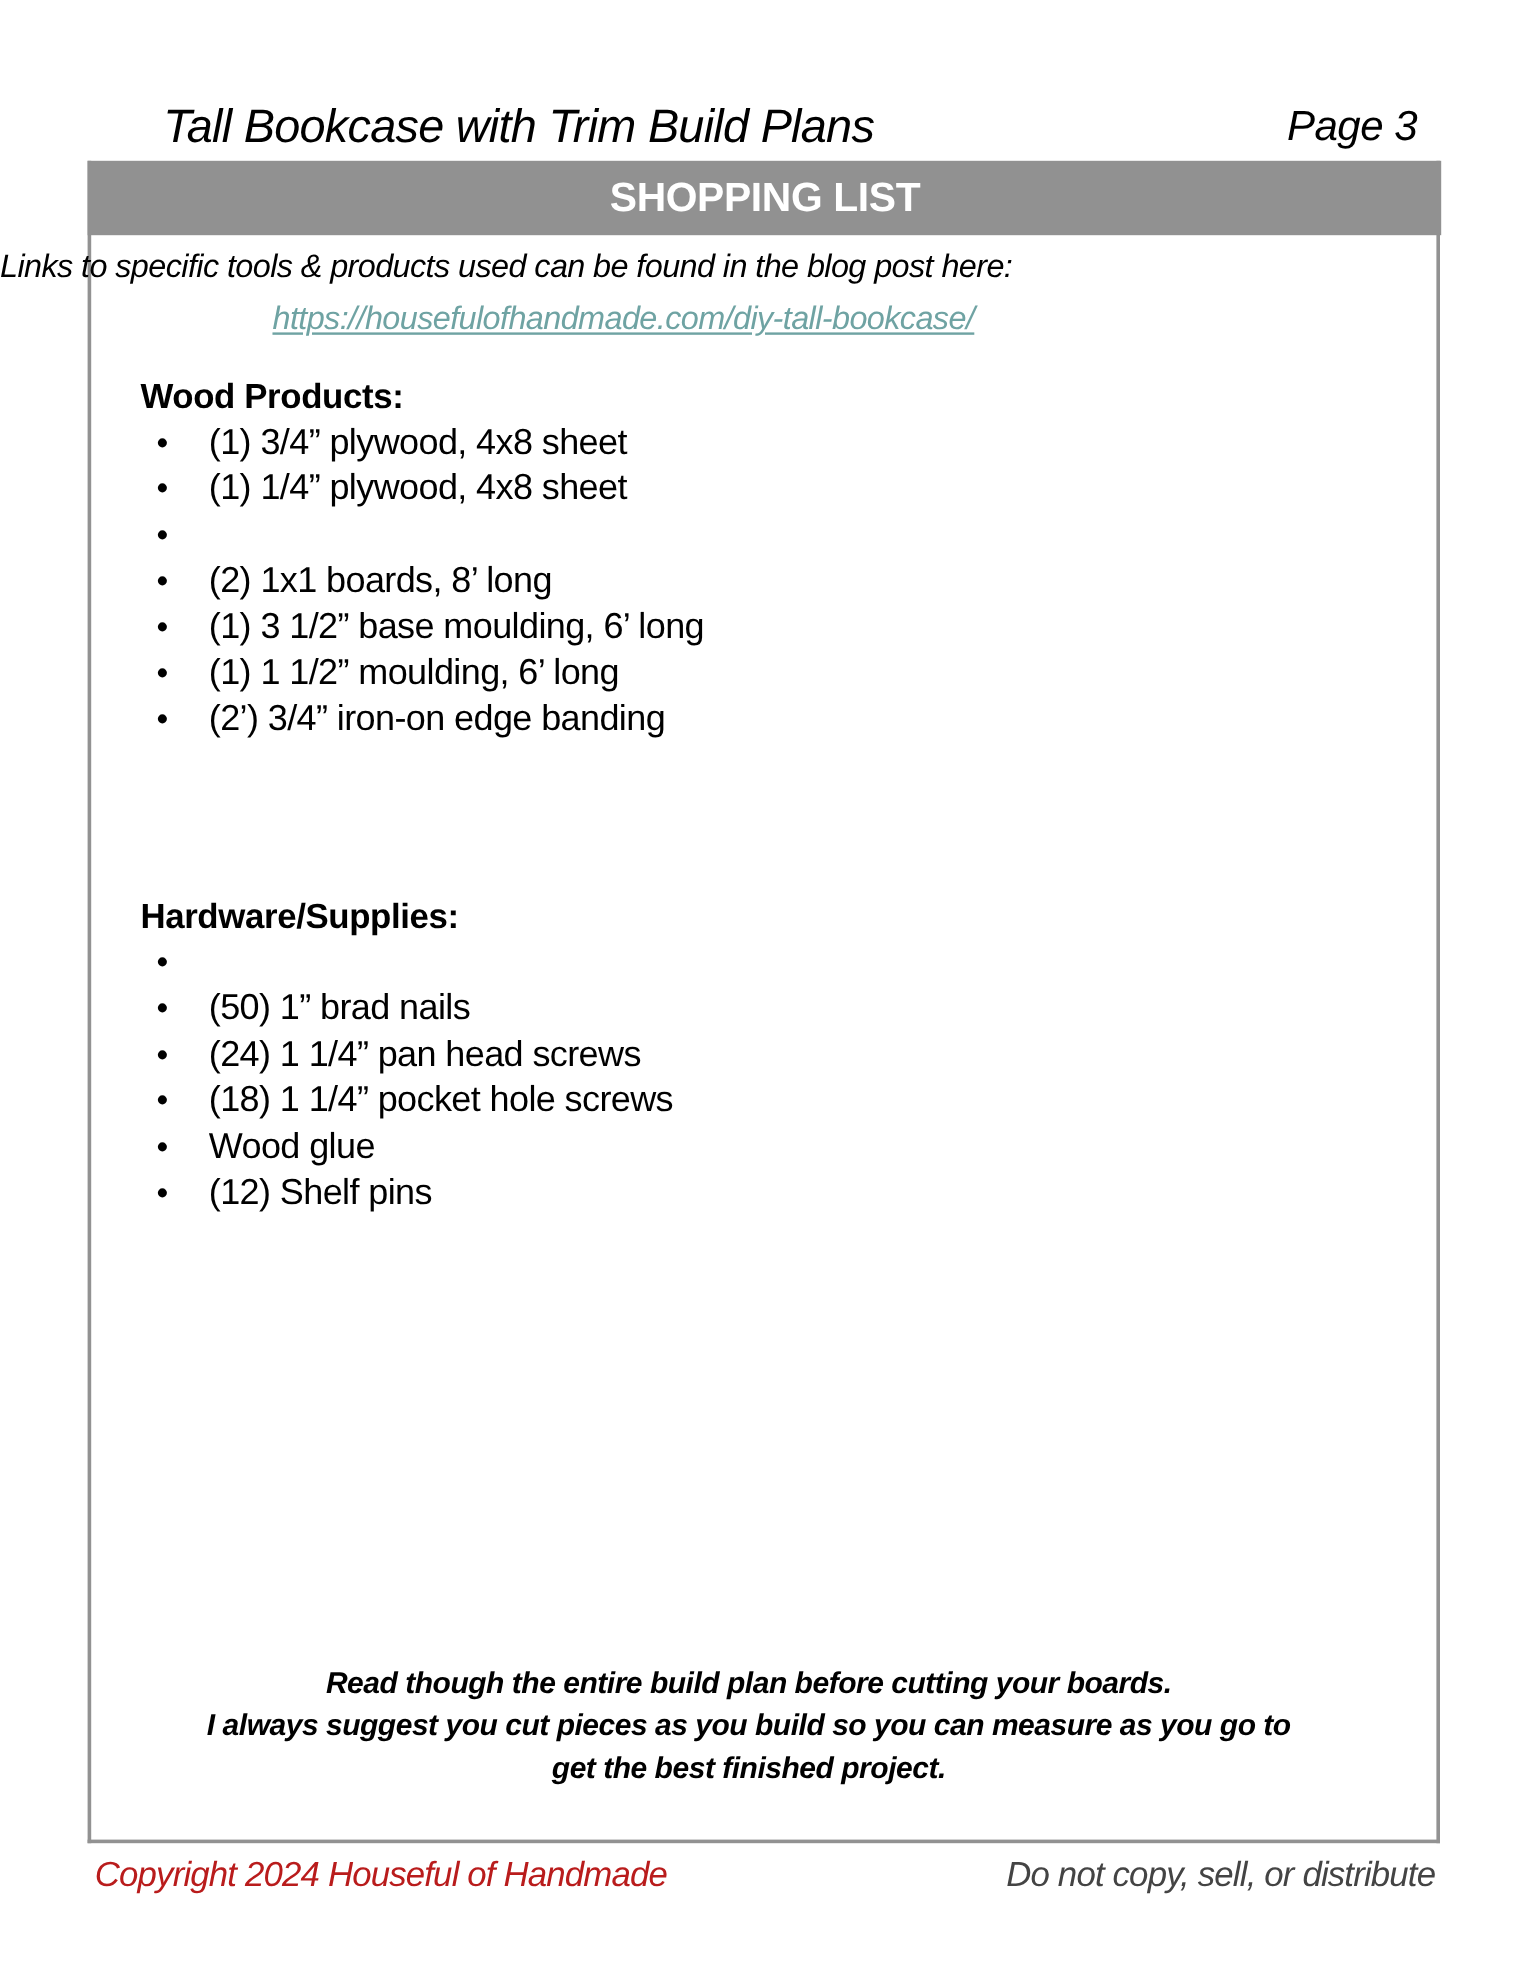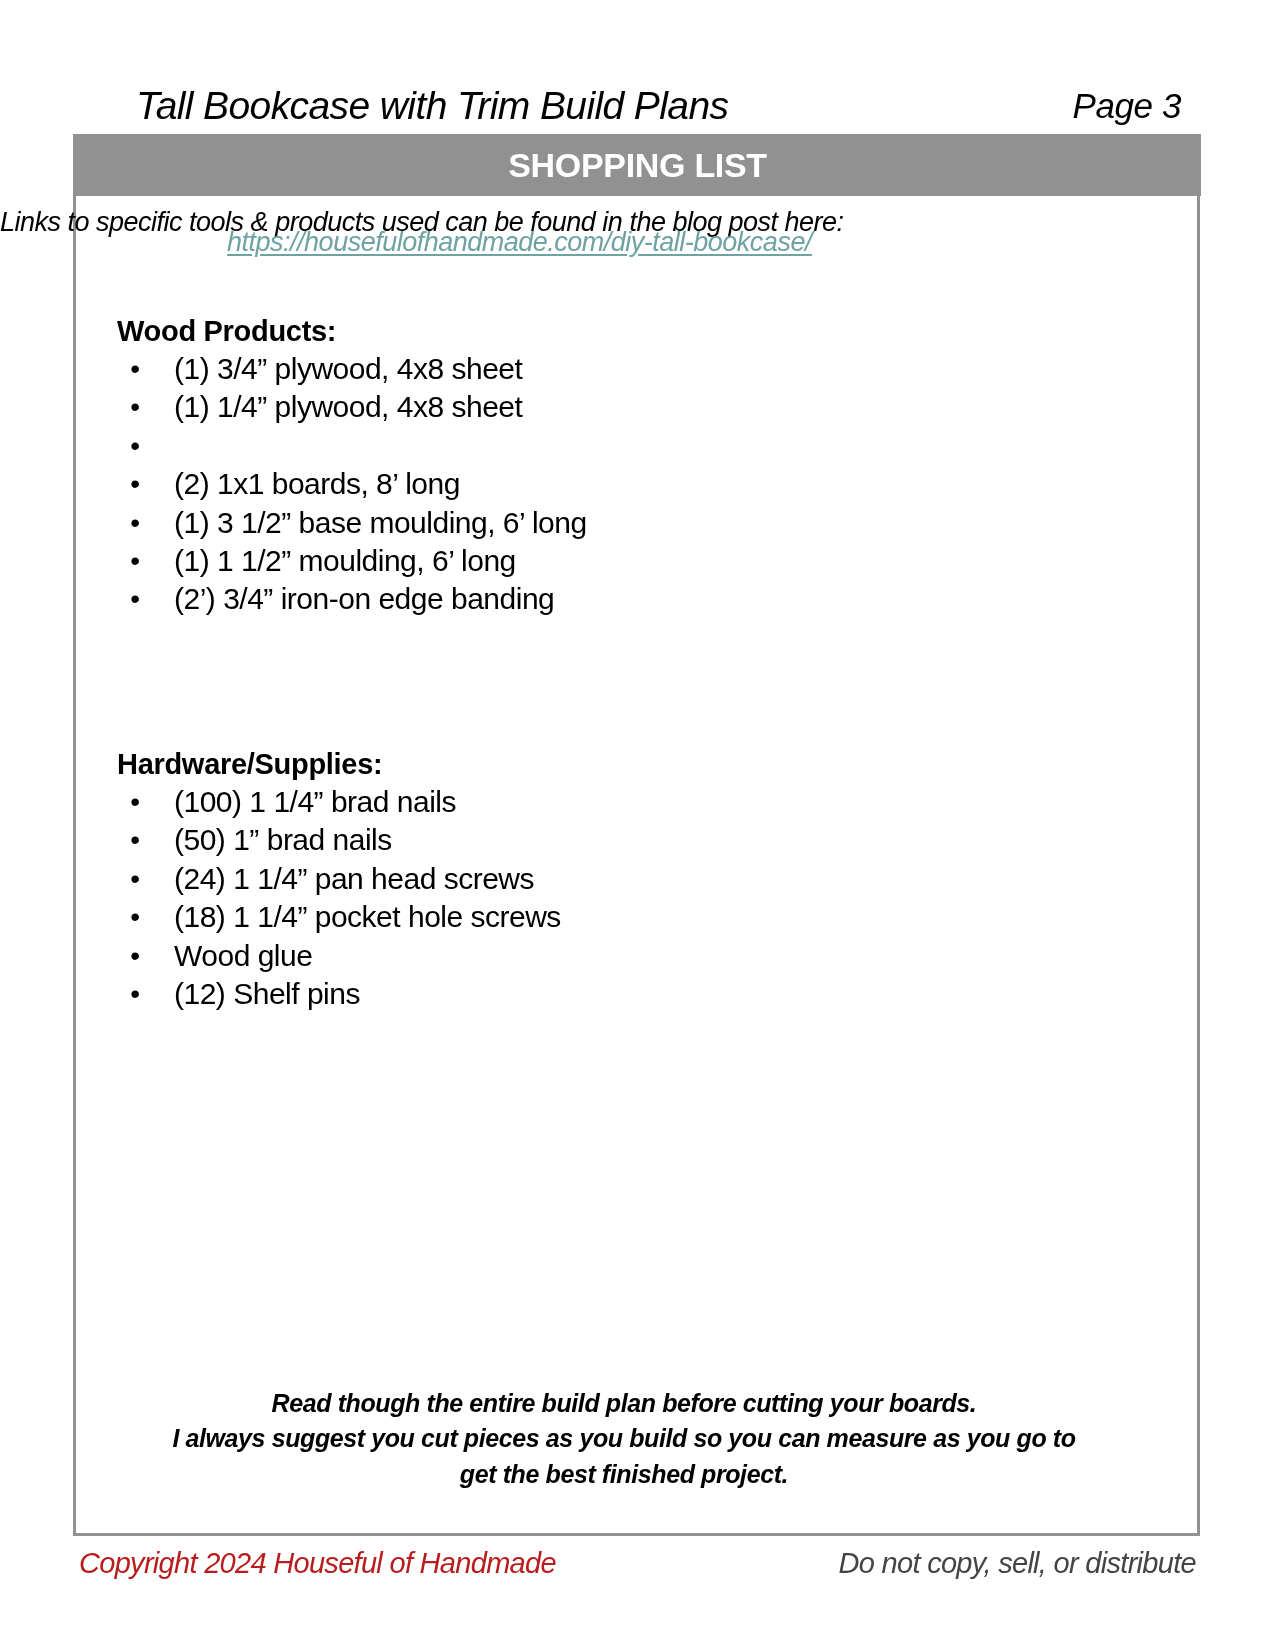--- a/index.html
+++ b/index.html
@@ -8,21 +8,21 @@
     .abs { position: absolute; white-space: nowrap; }
 
     .doc-title { left: 96px; top: 86px; font-size: 39px; font-style: italic; font-weight: 300; letter-spacing: -0.6px; line-height: 40px; margin-left: 40px; }
     .page-num { right: 94px; top: 86px; font-size: 35px; font-style: italic; letter-spacing: -0.4px; line-height: 40px; text-align: right; }
 
     .frame { left: 73px; top: 134px; width: 1127px; height: 1402px; border: 3px solid #929292; border-top: none; box-sizing: border-box; }
     .header-bar { left: 73px; top: 134px; width: 1128px; height: 62px; background: #919191; }
     .header-title { left: 0; right: 0; top: 146px; text-align: center; font-size: 34px; font-weight: bold; color: #ffffff; line-height: 38px; letter-spacing: -0.3px; }
 
     .intro { left: 0; width: 1222px; top: 205px; font-size: 27px; font-style: italic; line-height: 34px; letter-spacing: -0.5px; }
-    .link { left: 0; width: 1039px; top: 225px; text-align: center; font-size: 27px; font-style: italic; line-height: 34px; color: #6fa3a3; text-decoration: underline; text-underline-offset: 3px; letter-spacing: -0.5px; }
+    .link { left: 0; width: 1039px; top: 248px; text-align: center; font-size: 27px; font-style: italic; line-height: 34px; color: #6fa3a3; text-decoration: underline; text-underline-offset: 3px; letter-spacing: -0.5px; }
 
     .section-heading { left: 117px; font-size: 29px; font-weight: bold; line-height: 38px; letter-spacing: -0.3px; }
     .list { left: 117px; margin: 0; padding: 0; list-style: none; }
     .list-item { position: relative; height: 38.4px; line-height: 38px; font-size: 30px; letter-spacing: -0.5px; padding-left: 57px; white-space: nowrap; }
     .bullet { position: absolute; left: 8px; top: 0; width: 20px; text-align: center; font-size: 28px; }
 
     .note { left: 0; width: 1248px; text-align: center; font-size: 25px; font-style: italic; font-weight: bold; line-height: 35.5px; letter-spacing: -0.4px; }
 
     .footer-left { left: 79px; top: 1545px; font-size: 29px; font-style: italic; color: #b91c1c; letter-spacing: -0.7px; line-height: 36px; }
     .footer-right { right: 79px; top: 1545px; font-size: 29px; font-style: italic; color: #444; letter-spacing: -0.7px; line-height: 36px; text-align: right; }
@@ -46,21 +46,21 @@
   <li class="list-item"><span class="bullet">•</span><span>(1) 1/4” plywood, 4x8 sheet</span></li>
   <li class="list-item"><span class="bullet">•</span></li>
   <li class="list-item"><span class="bullet">•</span><span>(2) 1x1 boards, 8’ long</span></li>
   <li class="list-item"><span class="bullet">•</span><span>(1) 3 1/2” base moulding, 6’ long</span></li>
   <li class="list-item"><span class="bullet">•</span><span>(1) 1 1/2” moulding, 6’ long</span></li>
   <li class="list-item"><span class="bullet">•</span><span>(2’) 3/4” iron-on edge banding</span></li>
 </ul>
 
 <div class="abs section-heading" style="top:745px;">Hardware/Supplies:</div>
 <ul class="abs list" style="top:783px;">
-  <li class="list-item"><span class="bullet">•</span><span>(100) 1 1/4” brad nails</span></li>
+  <li class="list-item"><span class="bullet">•</span></li>
   <li class="list-item"><span class="bullet">•</span><span>(50) 1” brad nails</span></li>
   <li class="list-item"><span class="bullet">•</span><span>(24) 1 1/4” pan head screws</span></li>
   <li class="list-item"><span class="bullet">•</span><span>(18) 1 1/4” pocket hole screws</span></li>
   <li class="list-item"><span class="bullet">•</span><span>Wood glue</span></li>
   <li class="list-item"><span class="bullet">•</span><span>(12) Shelf pins</span></li>
 </ul>
 
 <div class="abs note" style="top:1386px;">Read though the entire build plan before cutting your boards.</div>
 <div class="abs note" style="top:1421px;">I always suggest you cut pieces as you build so you can measure as you go to</div>
 <div class="abs note" style="top:1457px;">get the best finished project.</div>

